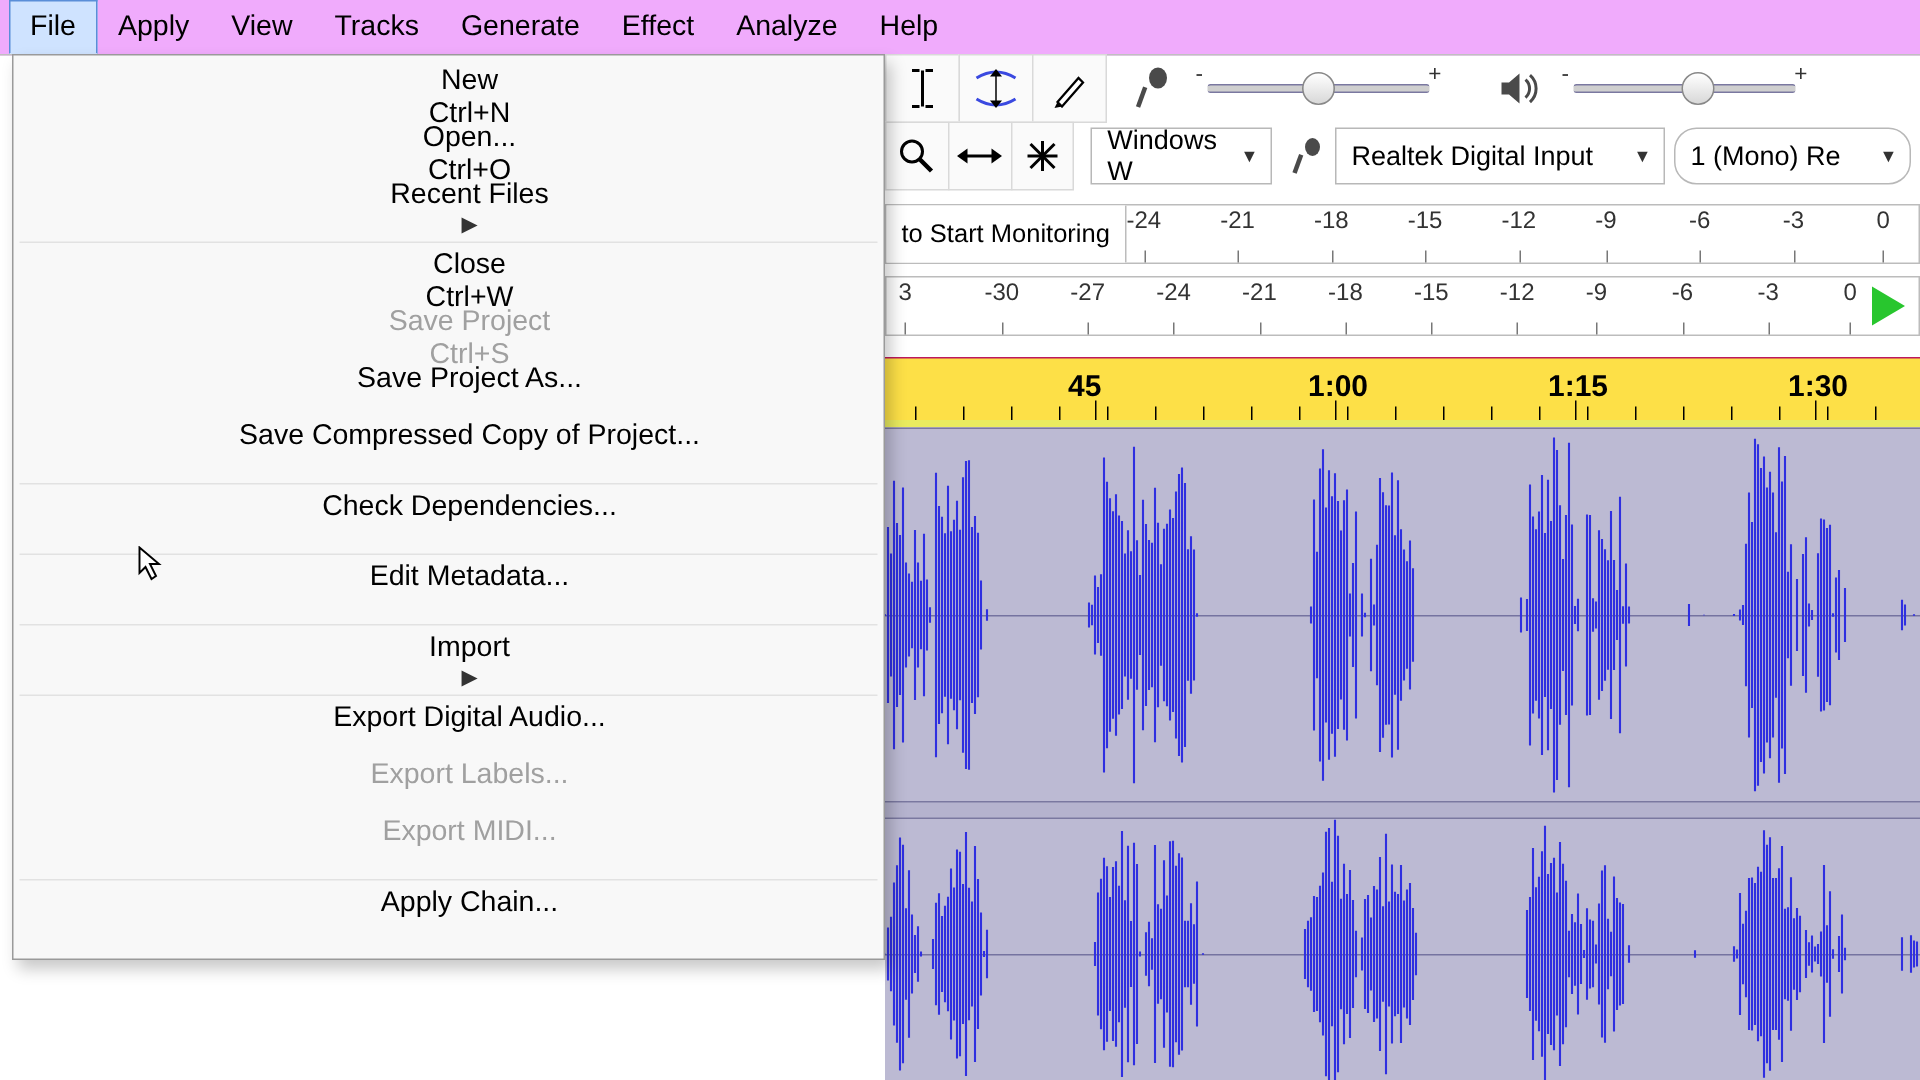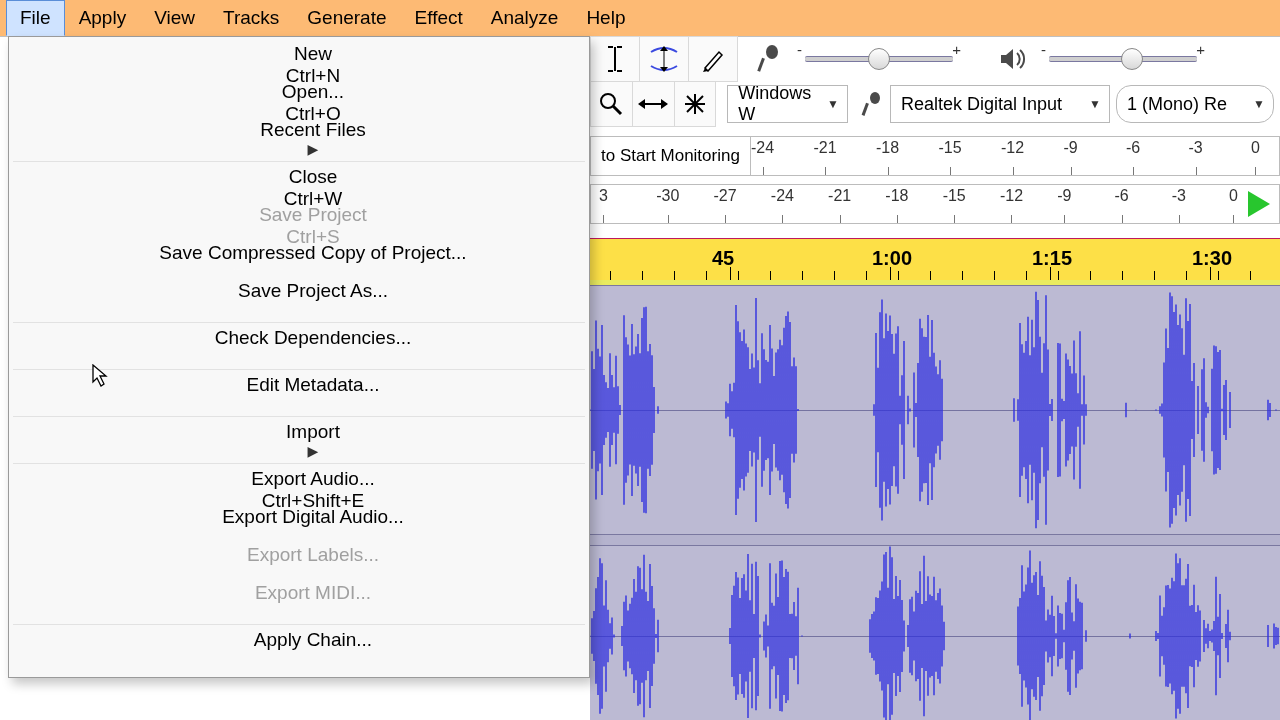--- a/index.html
+++ b/index.html
@@ -1,17 +1,17 @@
 <!DOCTYPE html>
 <html><head>
 <meta charset="utf-8">
 <style>
   html,body{margin:0;padding:0;width:1280px;height:720px;overflow:hidden;font-family:"Segoe UI",Tahoma,Arial,sans-serif;font-size:16px;background:#fff;color:#000;}
   
-  .menubar{position:absolute;left:0;top:0;right:0;height:36px;background:#fdba74;border-bottom:1px solid #c0c0c0;display:flex;align-items:stretch;padding-left:6px;}
+  .menubar{position:absolute;left:0;top:0;right:0;height:36px;background:#f0abfc;border-bottom:1px solid #c0c0c0;display:flex;align-items:stretch;padding-left:6px;}
   .menubar .mitem{display:flex;align-items:center;padding:0 14px;font-size:19px;color:#000;cursor:default;}
   .menubar .mitem.active{background:#cfe3ff;border:1px solid #5a8ed8;border-bottom:1px solid #cfe3ff;box-sizing:border-box;padding:0 13px;}
   
   .dropdown{position:absolute;left:8px;top:36px;width:580px;background:#f8f8f8;border:1px solid #9a9a9a;box-shadow:4px 6px 10px rgba(0,0,0,0.22);padding:6px 0 10px;z-index:100;}
   .dropdown .ditem{position:relative;display:flex;align-items:center;justify-content:space-between;height:38px;padding:0 28px 0 56px;font-size:19px;color:#000;cursor:default;flex-direction:column;}
   .dropdown .ditem.disabled{color:#a0a0a0;}
   .dropdown .dsep{height:1px;background:#e2e2e2;margin:4px 4px;}
   .dropdown .ditem .submark{font-size:14px;color:#333;}
   
   .topstrip{position:absolute;left:590px;right:0;top:36px;}
@@ -257,43 +257,39 @@
     <div class="dsep"></div>
     <div class="ditem">
       <span>Close</span>
       <span>Ctrl+W</span>
     </div>
     <div class="ditem disabled">
       <span>Save Project</span>
       <span>Ctrl+S</span>
     </div>
     <div class="ditem">
+      <span>Save Project As...</span>
+    </div>
+    <div class="ditem">
       <span>Save Compressed Copy of Project...</span>
-    </div>
-    <div class="ditem">
-      <span>Save Project As...</span>
     </div>
     <div class="dsep"></div>
     <div class="ditem">
       <span>Check Dependencies...</span>
     </div>
     <div class="dsep"></div>
     <div class="ditem">
       <span>Edit Metadata...</span>
     </div>
     <div class="dsep"></div>
     <div class="ditem">
       <span>Import</span>
       <span class="submark">▶</span>
     </div>
     <div class="dsep"></div>
-    <div class="ditem">
-      <span>Export Audio...</span>
-      <span>Ctrl+Shift+E</span>
-    </div>
     <div class="ditem">
       <span>Export Digital Audio...</span>
     </div>
     <div class="ditem disabled">
       <span>Export Labels...</span>
     </div>
     <div class="ditem disabled">
       <span>Export MIDI...</span>
     </div>
     <div class="dsep"></div>

